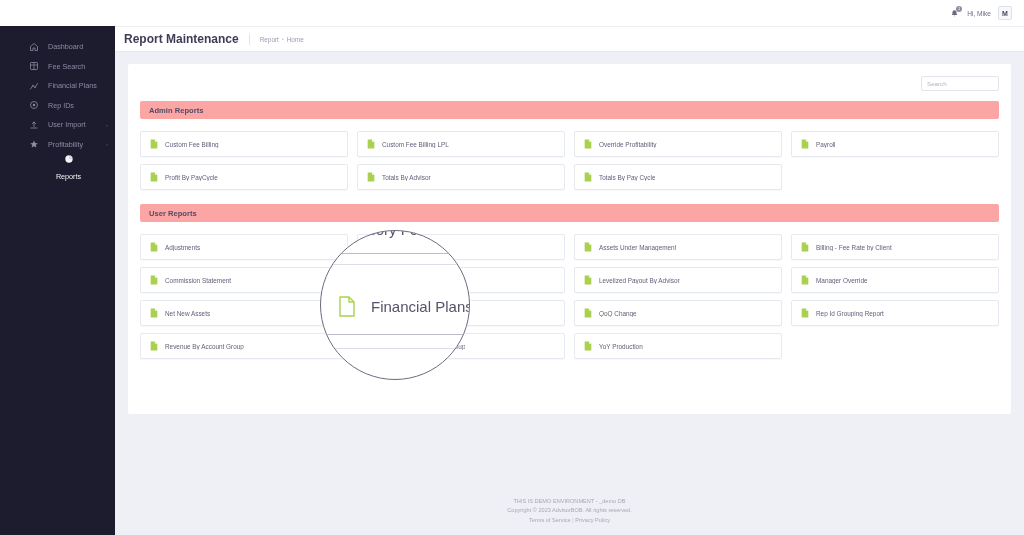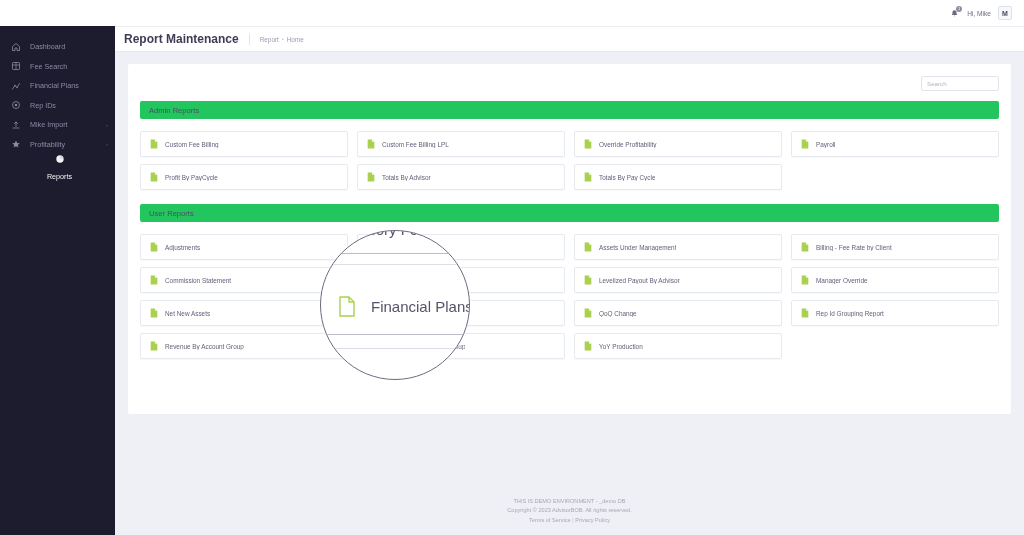--- a/index.html
+++ b/index.html
@@ -11,20 +11,21 @@
   }
   #app { position: relative; width: 1024px; height: 535px; display: flex; }
 
   
   #sidebar {
     width: 115px; height: 535px;
     background: #1d1b2e;
     flex: 0 0 115px;
     position: relative;
     overflow: hidden;
+    padding-left: 18px;
   }
   #sidebar::after{
     content:""; position:absolute; inset:0;
     background-image:
       radial-gradient(circle, rgba(255,255,255,.07) .5px, transparent .6px);
     background-size: 14px 14px;
     pointer-events:none;
   }
   .logo-row {
     height: 26px; display: flex; align-items: center;
@@ -102,23 +103,23 @@
   }
   .search-row { display: flex; justify-content: flex-end; margin-bottom: 10px; }
   .search-input {
     width: 78px; height: 15px; border: 1px solid #e2e4ec; border-radius: 2px;
     font-size: 6.2px; color: #595770; padding: 0 5px; outline: none;
     font-family: "Liberation Sans", sans-serif; background:#fff;
   }
   .search-input::placeholder { color: #b4b2c1; }
 
   .section-head {
-    background: #22c55e; border-radius: 2px;
+    background: #fca5a5; border-radius: 2px;
     height: 18px; display: flex; align-items: center;
-    padding-left: 9px; font-size: 7.6px; color: #4f4d66; font-weight: 400;
+    padding-left: 9px; font-size: 7.6px; color: #4f4d66; font-weight: 700;
     margin-bottom: 12px;
   }
   .section-head.second { margin-top: 14px; }
 
   .grid { display: grid; grid-template-columns: repeat(4, 1fr); gap: 7px 9px; }
   .card {
     height: 26px; background: #fff; border: 1px solid #e7e9f0; border-radius: 2px;
     display: flex; align-items: center; gap: 7px; padding: 0 9px;
     cursor: pointer; box-shadow: 0 1px 1px rgba(30,30,60,.03);
   }
@@ -211,21 +212,21 @@
       </div>
 
 
       <div class="nav-item">
         <span class="ico">
           <svg viewBox="0 0 20 20">
               <path d="M10 13 V4 M6.5 7.5 L10 4 L13.5 7.5" fill="none" stroke="#8d8ba3" stroke-width="1.6" stroke-linecap="round" stroke-linejoin="round"></path>
               <line x1="4" y1="16" x2="16" y2="16" stroke="#8d8ba3" stroke-width="1.6" stroke-linecap="round"></line>
             </svg>
         </span>
-        <span class="label">Mike Import</span>
+        <span class="label">User Import</span>
         <span class="chev">›</span>
       </div>
 
       <div class="nav-item">
         <span class="ico">
           <svg viewBox="0 0 20 20">
               <path d="M10 3 L12.2 8 L17.5 8.5 L13.5 12 L14.7 17 L10 14.3 L5.3 17 L6.5 12 L2.5 8.5 L7.8 8 Z" fill="#8d8ba3"></path>
             </svg>
         </span>
         <span class="label">Profitability</span>

